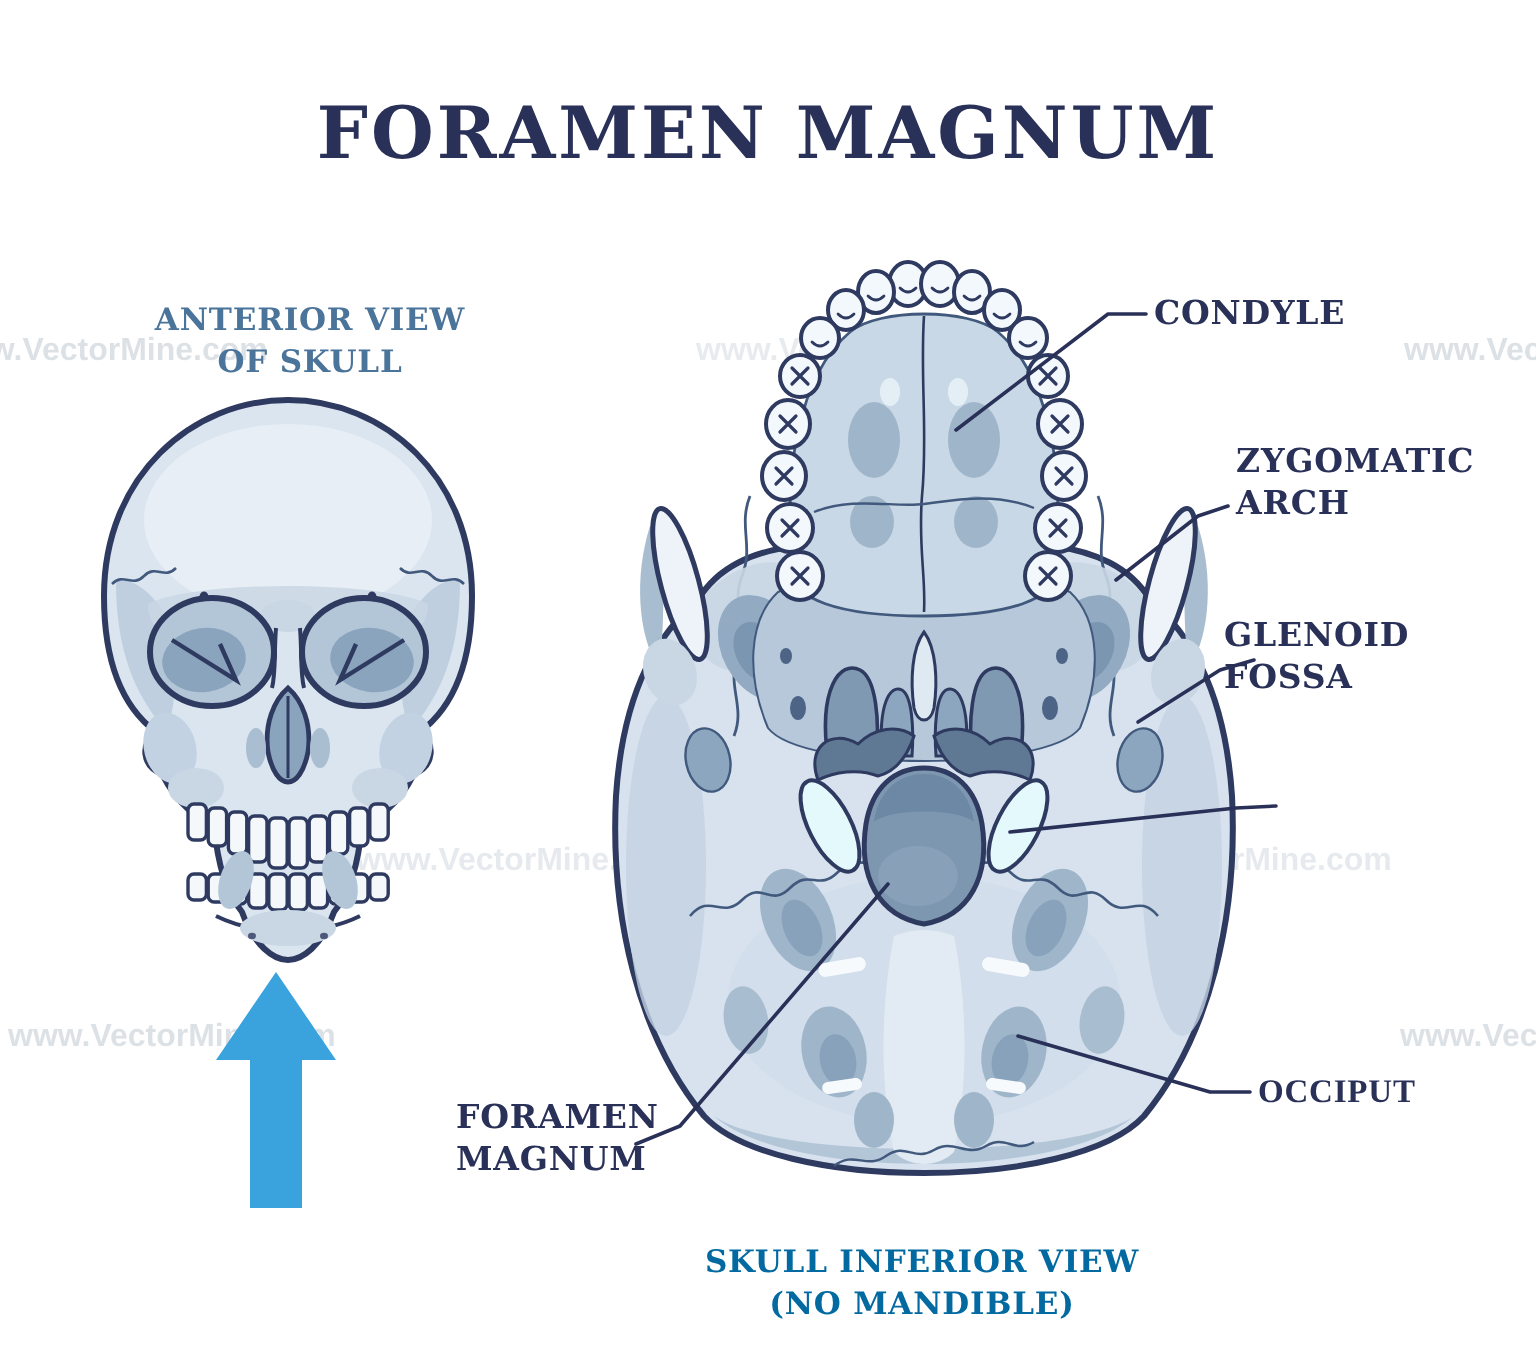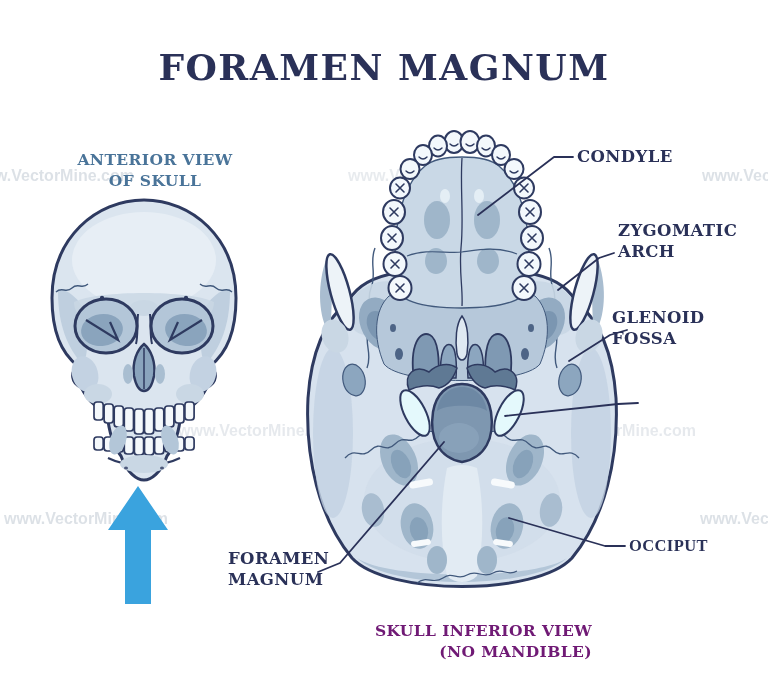--- a/index.html
+++ b/index.html
@@ -14,23 +14,23 @@
   .anat-label {
     position:absolute; font-weight:bold; font-size:16.5px; line-height:21px;
     letter-spacing:.4px; color:#2a3158; white-space:pre-line;
   }
   .caption-steel {
     position:absolute; top:149px; left:46px; width:218px; text-align:center;
     font-weight:bold; font-size:15.5px; line-height:21px; letter-spacing:.4px;
     color:#4a7499; white-space:pre-line;
   }
   .caption-blue {
-    position:absolute; top:620px; left:330px; width:262px; text-align:right;
+    position:absolute; top:620px; left:330px; width:262px; text-align:center;
     font-weight:bold; font-size:15.5px; line-height:21px; letter-spacing:.4px;
-    color:#701a75; white-space:pre-line;
+    color:#0369a1; white-space:pre-line;
   }
   .wm {
     position:absolute; font-family:"Liberation Sans", sans-serif;
     font-weight:bold; font-size:16px; color:#aeb9c6; opacity:.42;
     white-space:nowrap; pointer-events:none;
   }
   .art { position:absolute; }
   #leaders { position:absolute; top:0; left:0; pointer-events:none; }
 </style>
 </head>

